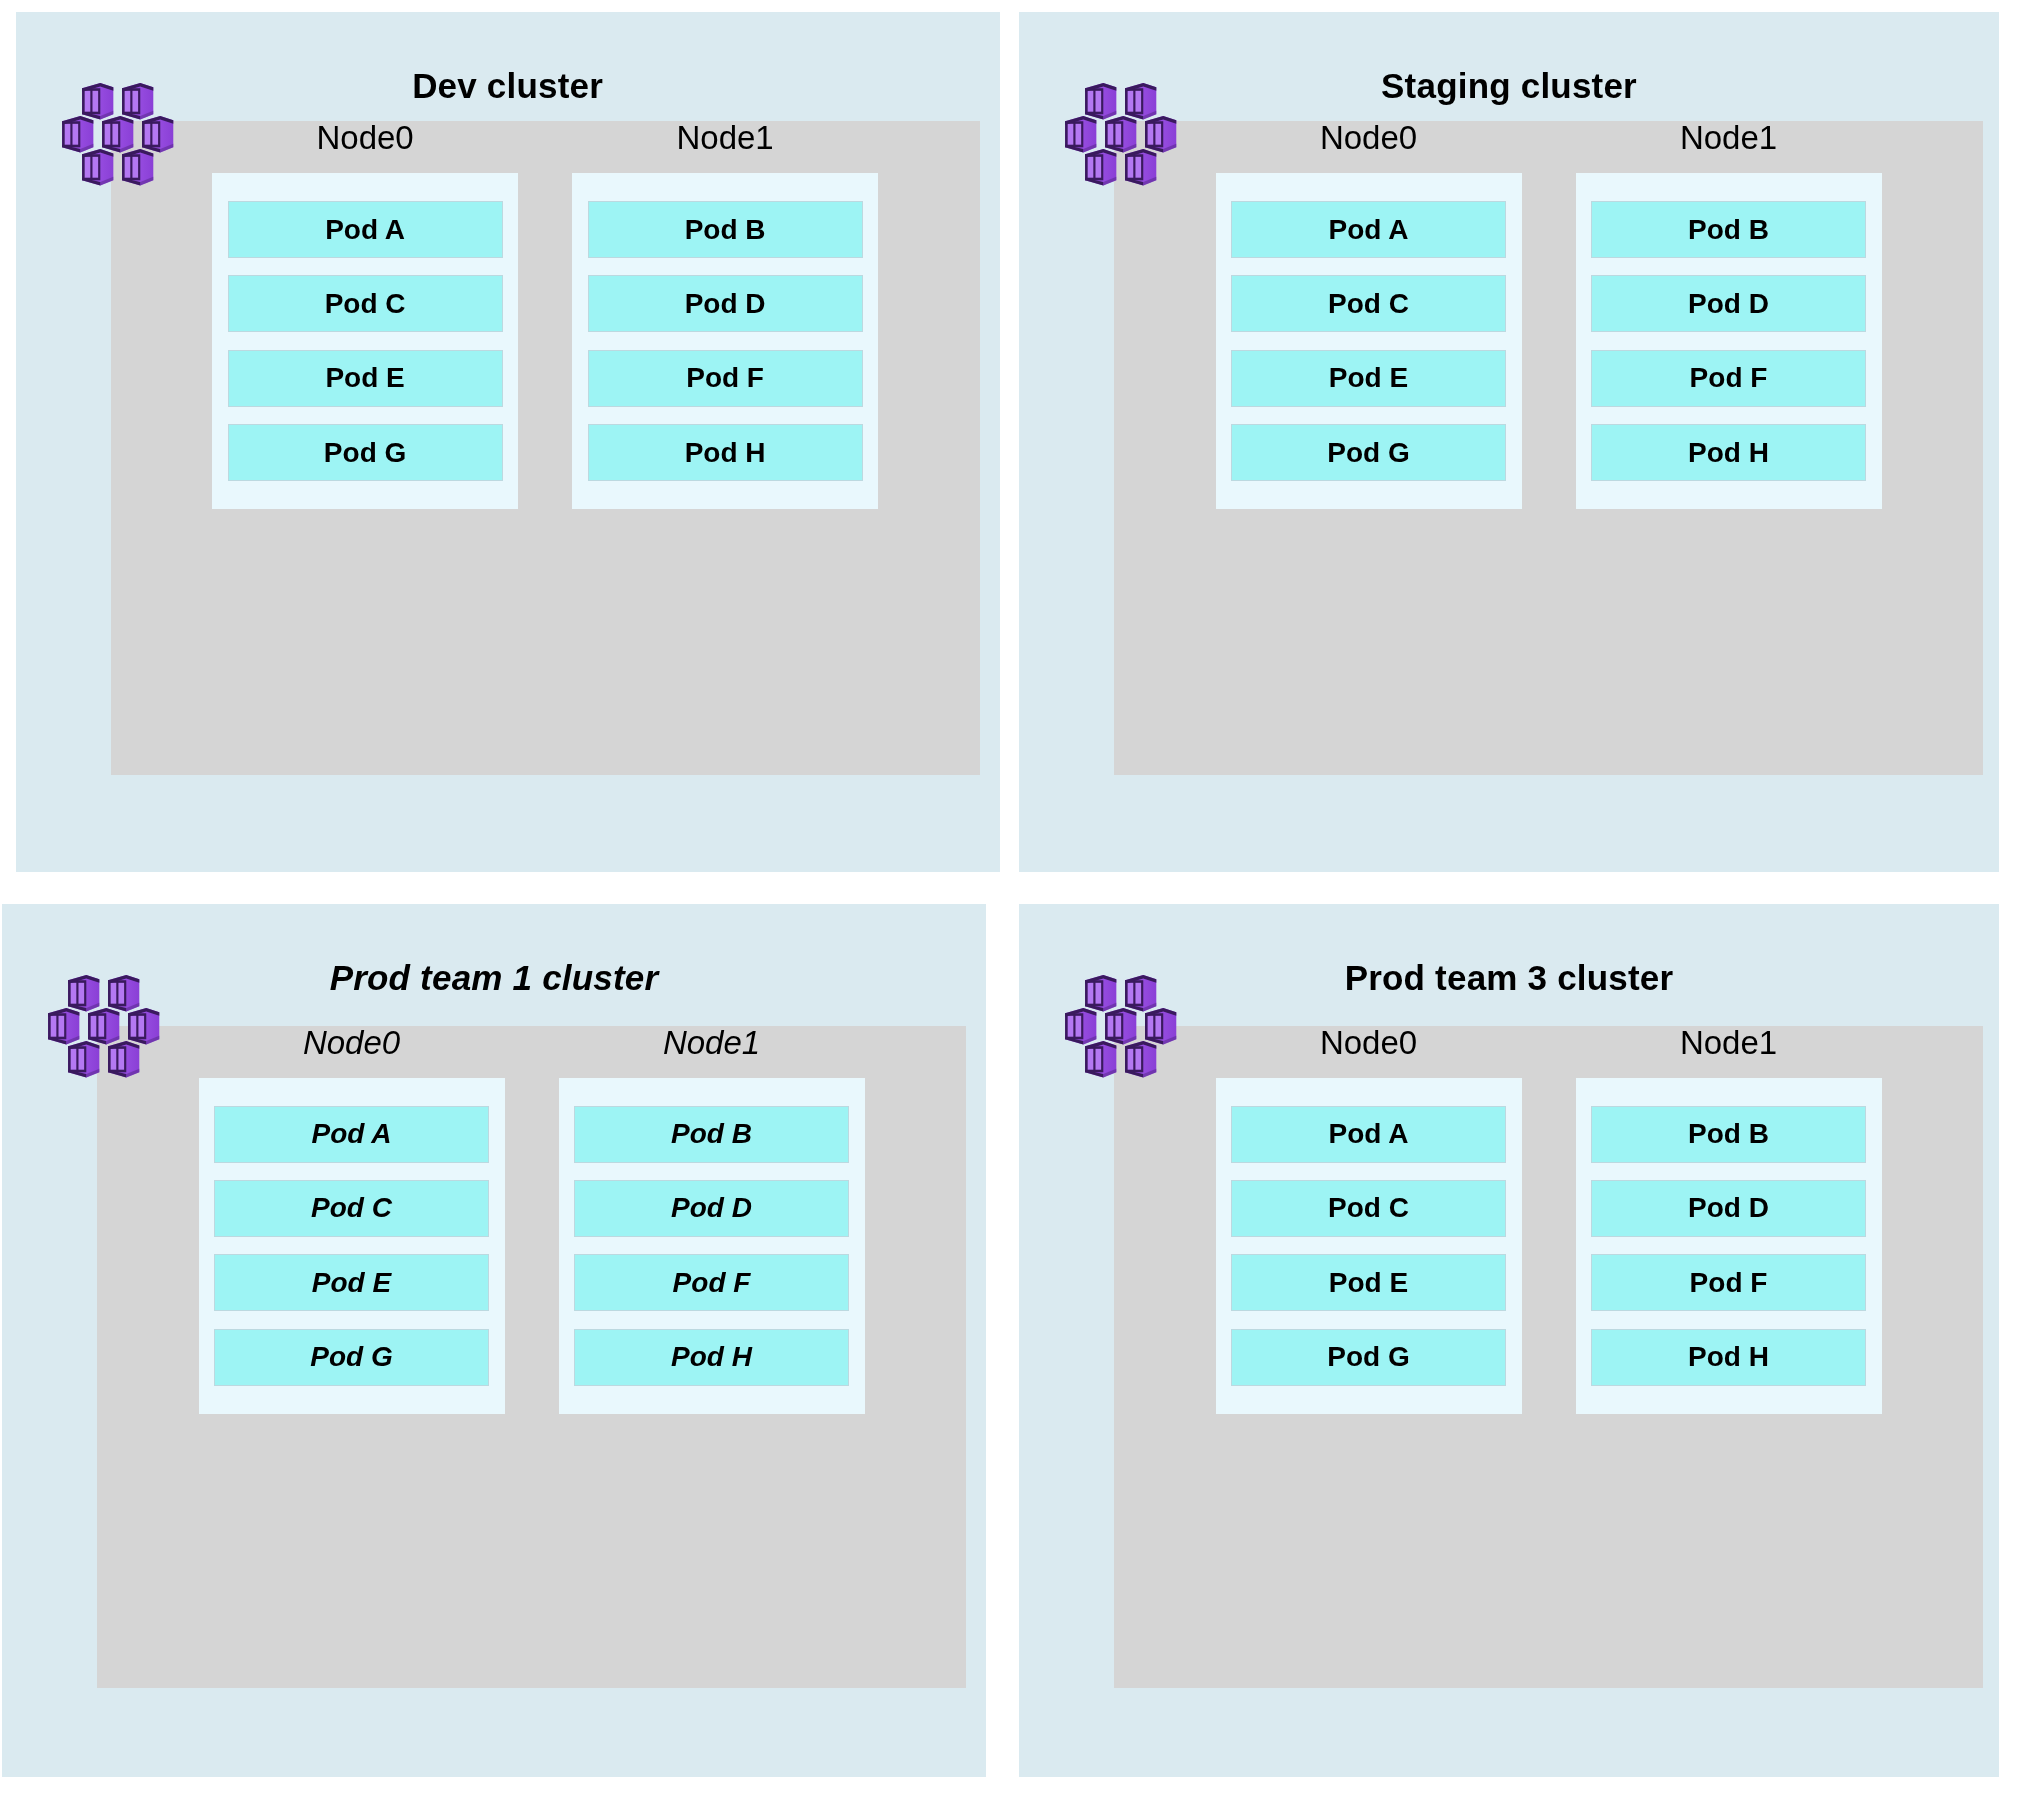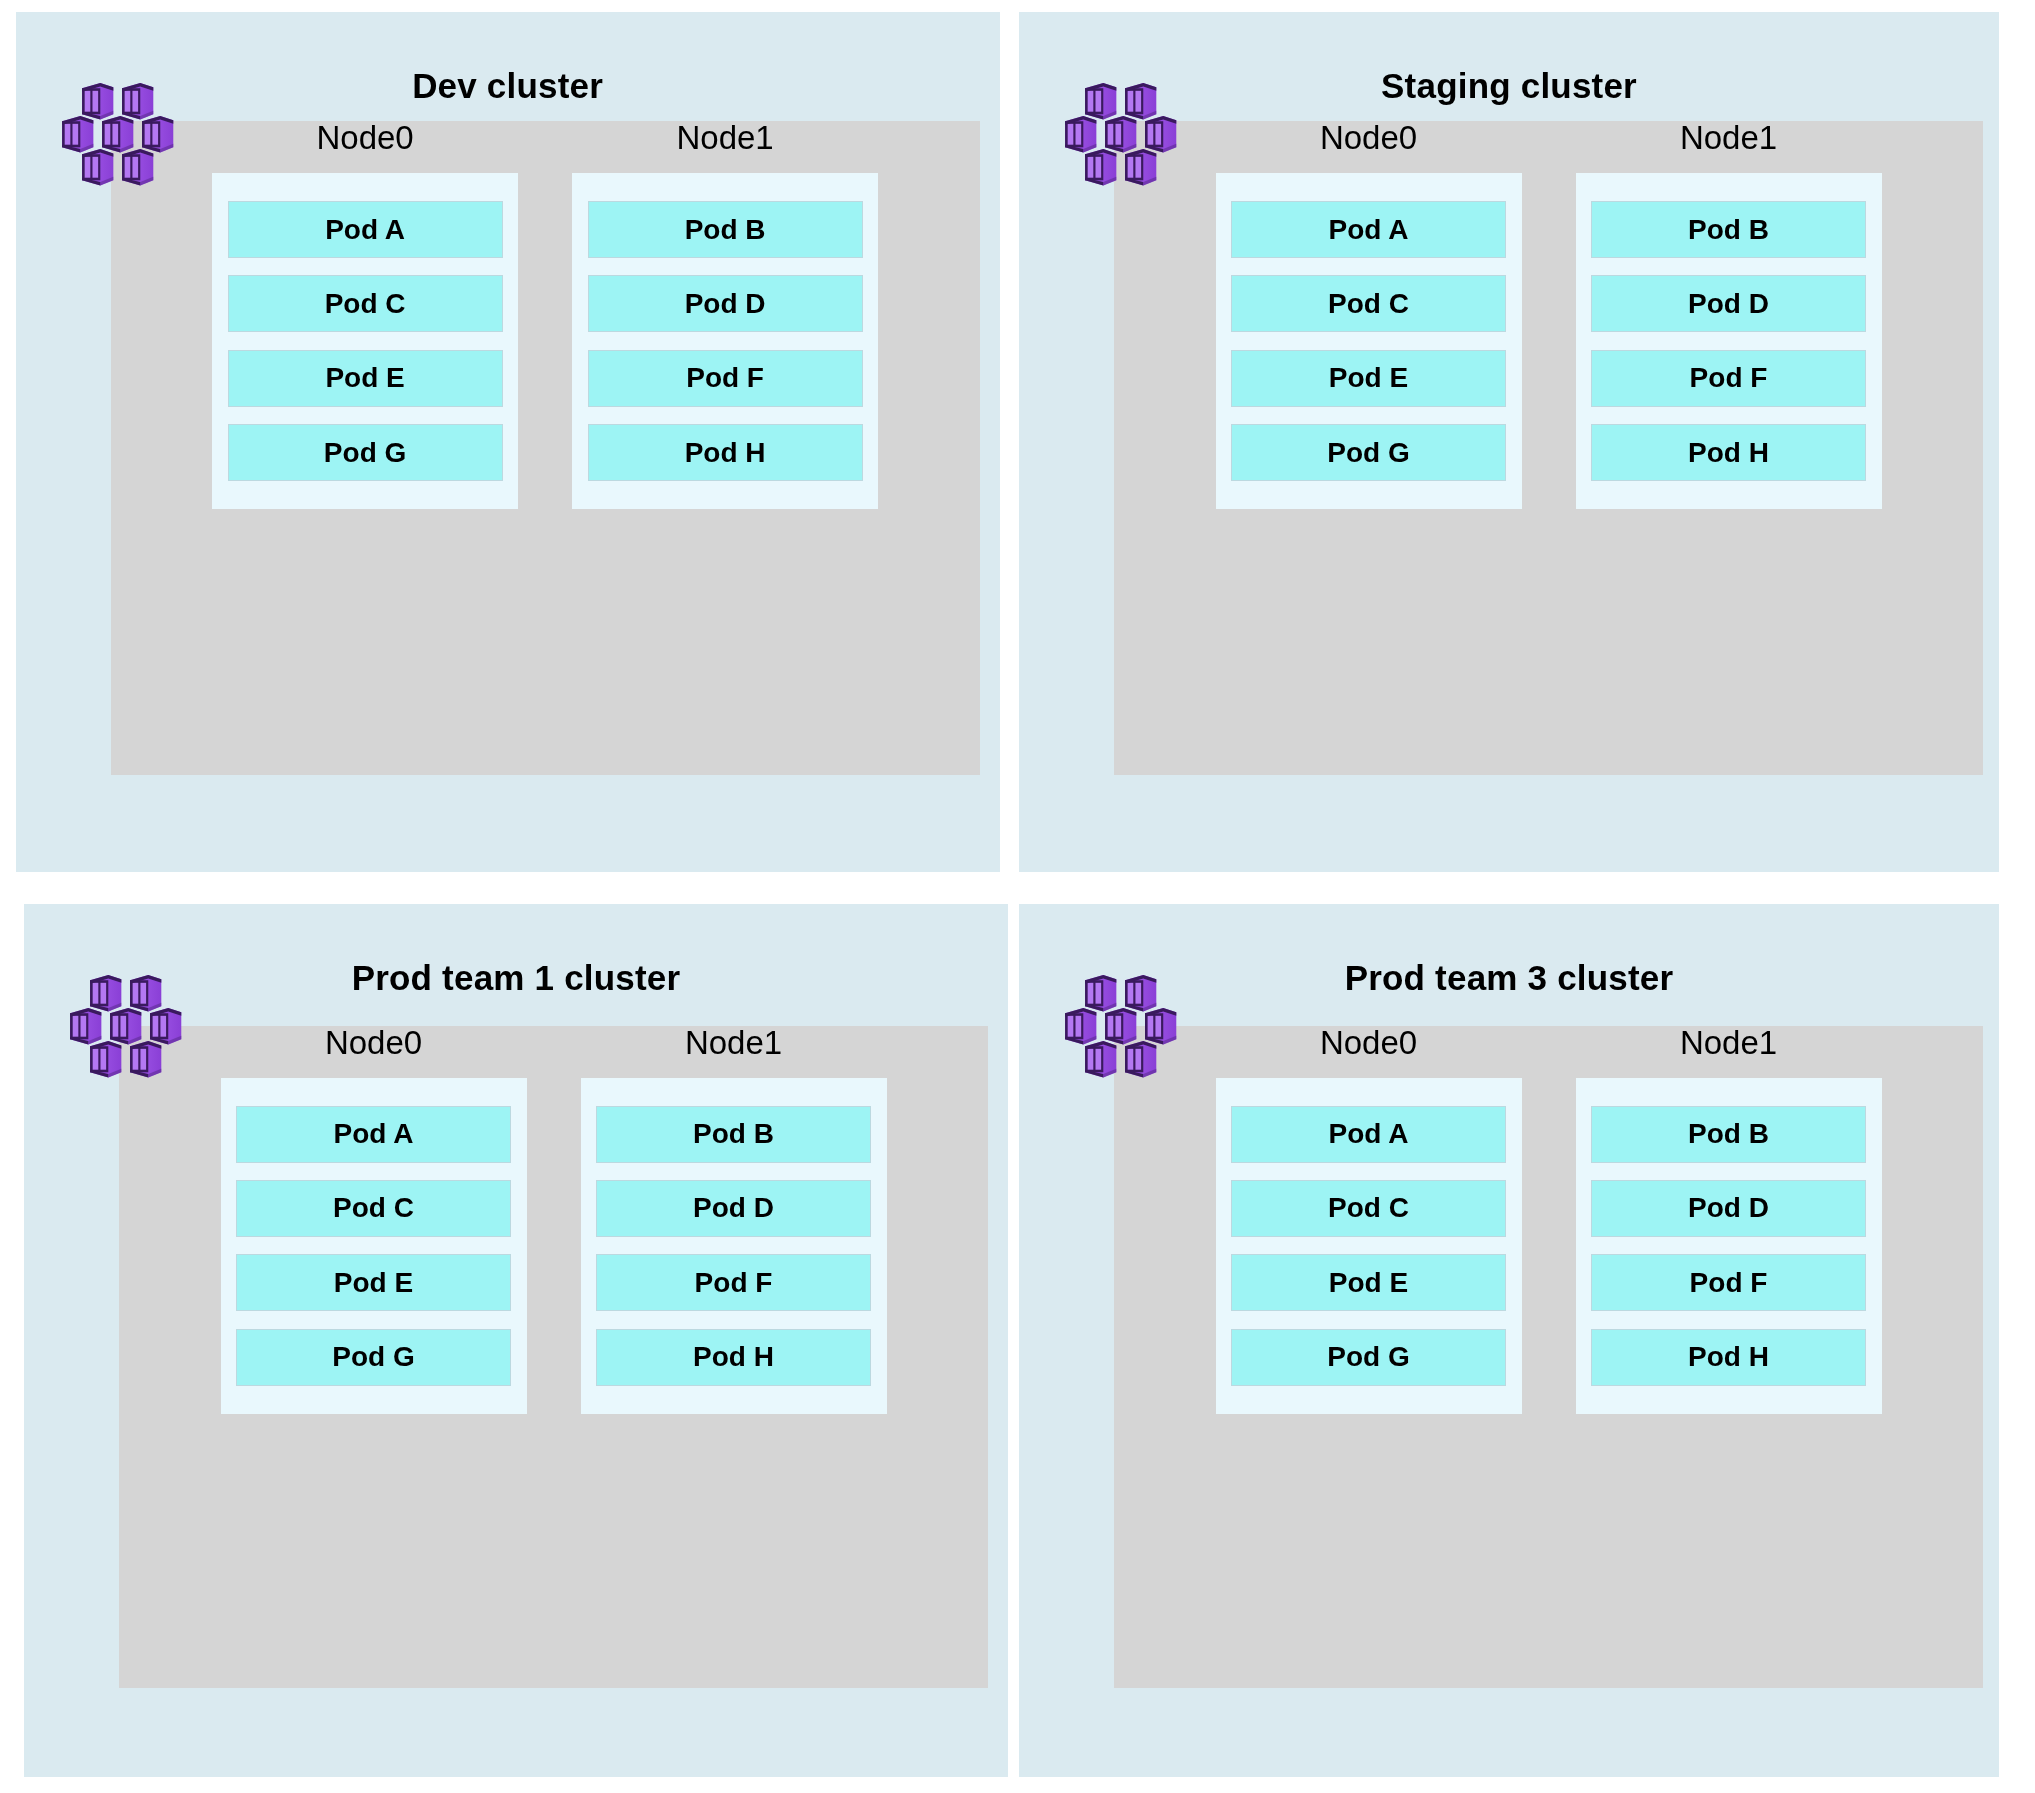--- a/index.html
+++ b/index.html
@@ -24,21 +24,21 @@
   }
   
   .panel-slot { position: relative; }
   .panel {
     position: absolute;
     background: #daeaf0;
   }
   
   .slot-tl .panel { left: 15.6px;  top: 12px;  width: 984px; height: 860px; text-decoration: underline; }
   .slot-tr .panel { left: 7px;   top: 12px;  width: 980px; height: 860px; }
-  .slot-bl .panel { left: 24px;  top: 15.6px;  width: 984px; height: 873px; }
+  .slot-bl .panel { left: 2px;  top: 15.6px;  width: 984px; height: 873px; font-style: italic; }
   .slot-br .panel { left: 7px;   top: 15.6px;  width: 980px; height: 873px; }
 
   .cluster-title {
     position: absolute;
     left: 0; right: 0;
     top: 54px;
     text-align: center;
     font-size: 35px;
     font-weight: bold;
     color: #000000;

